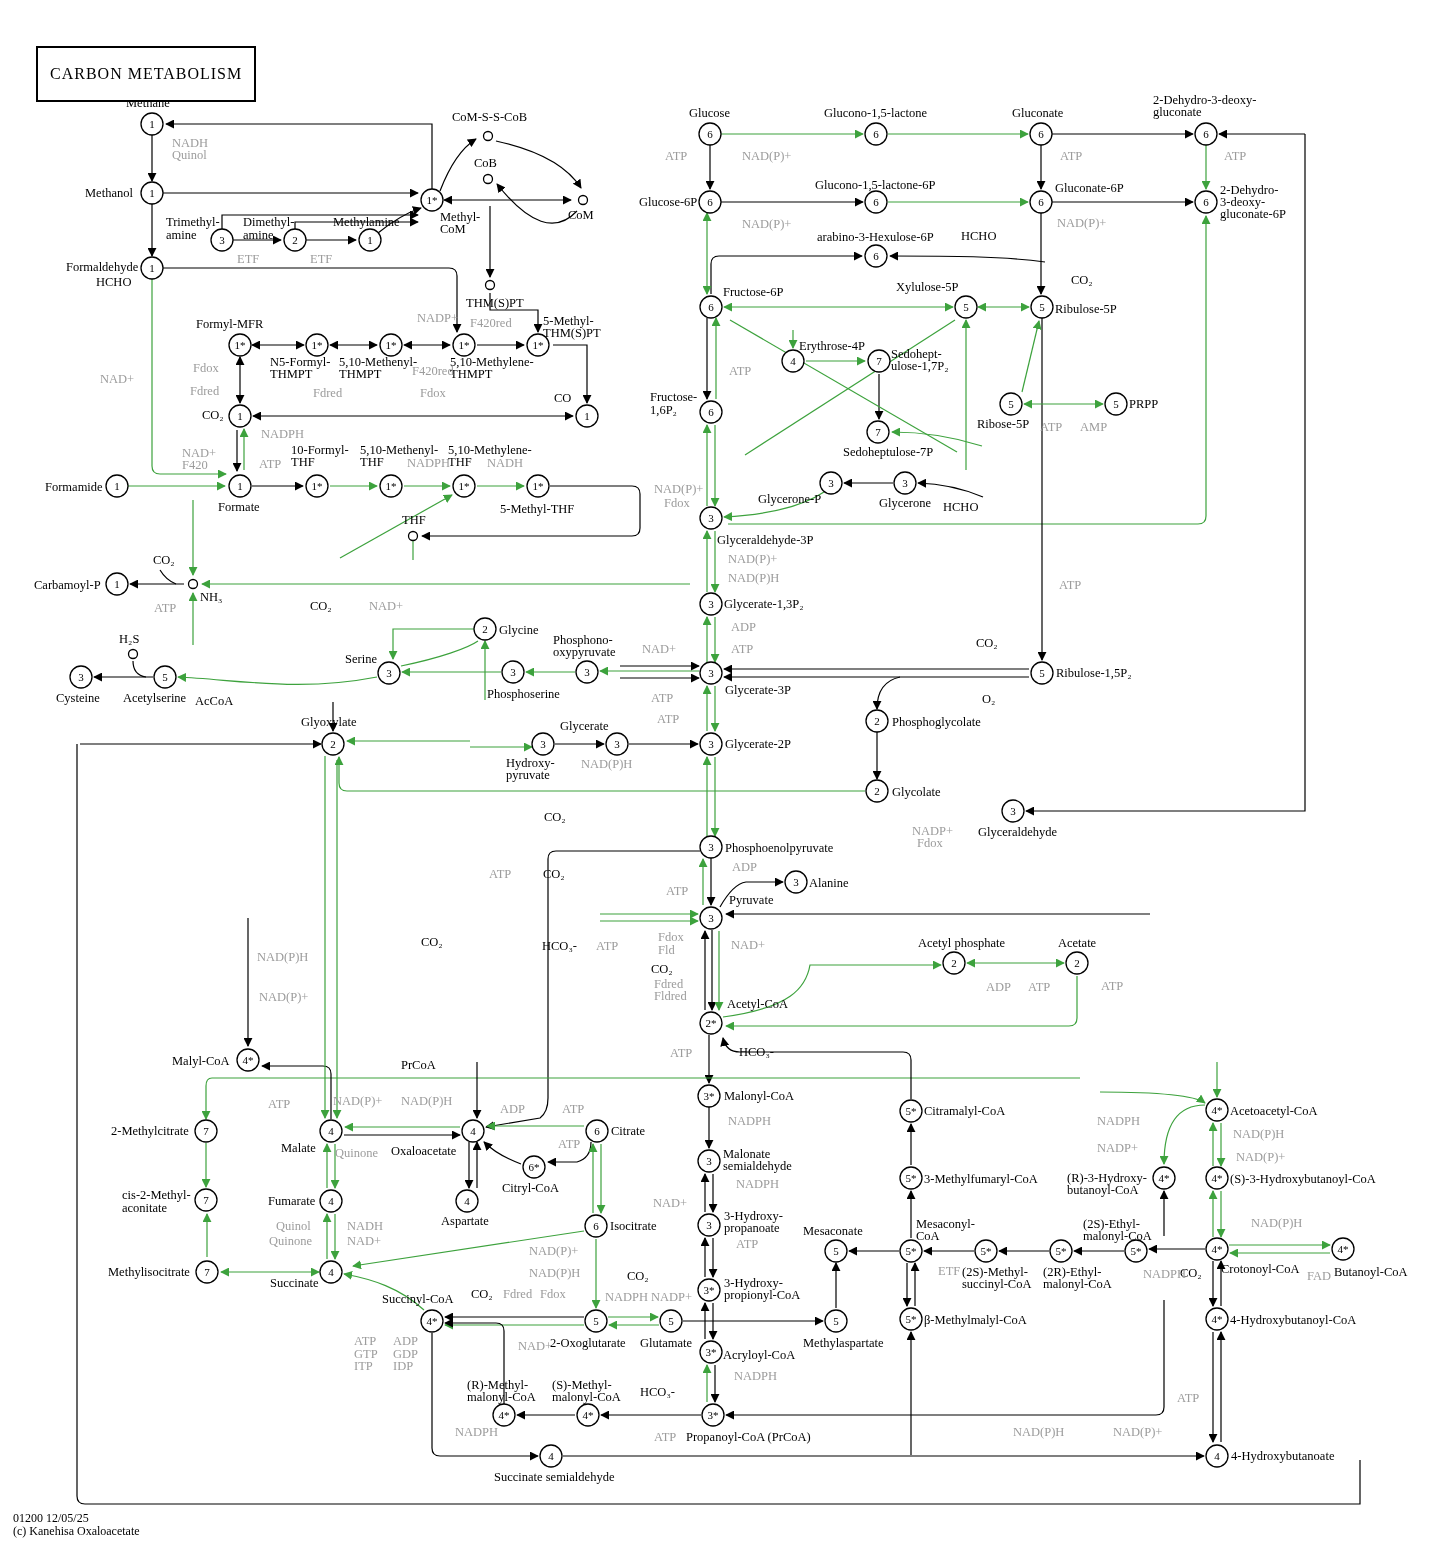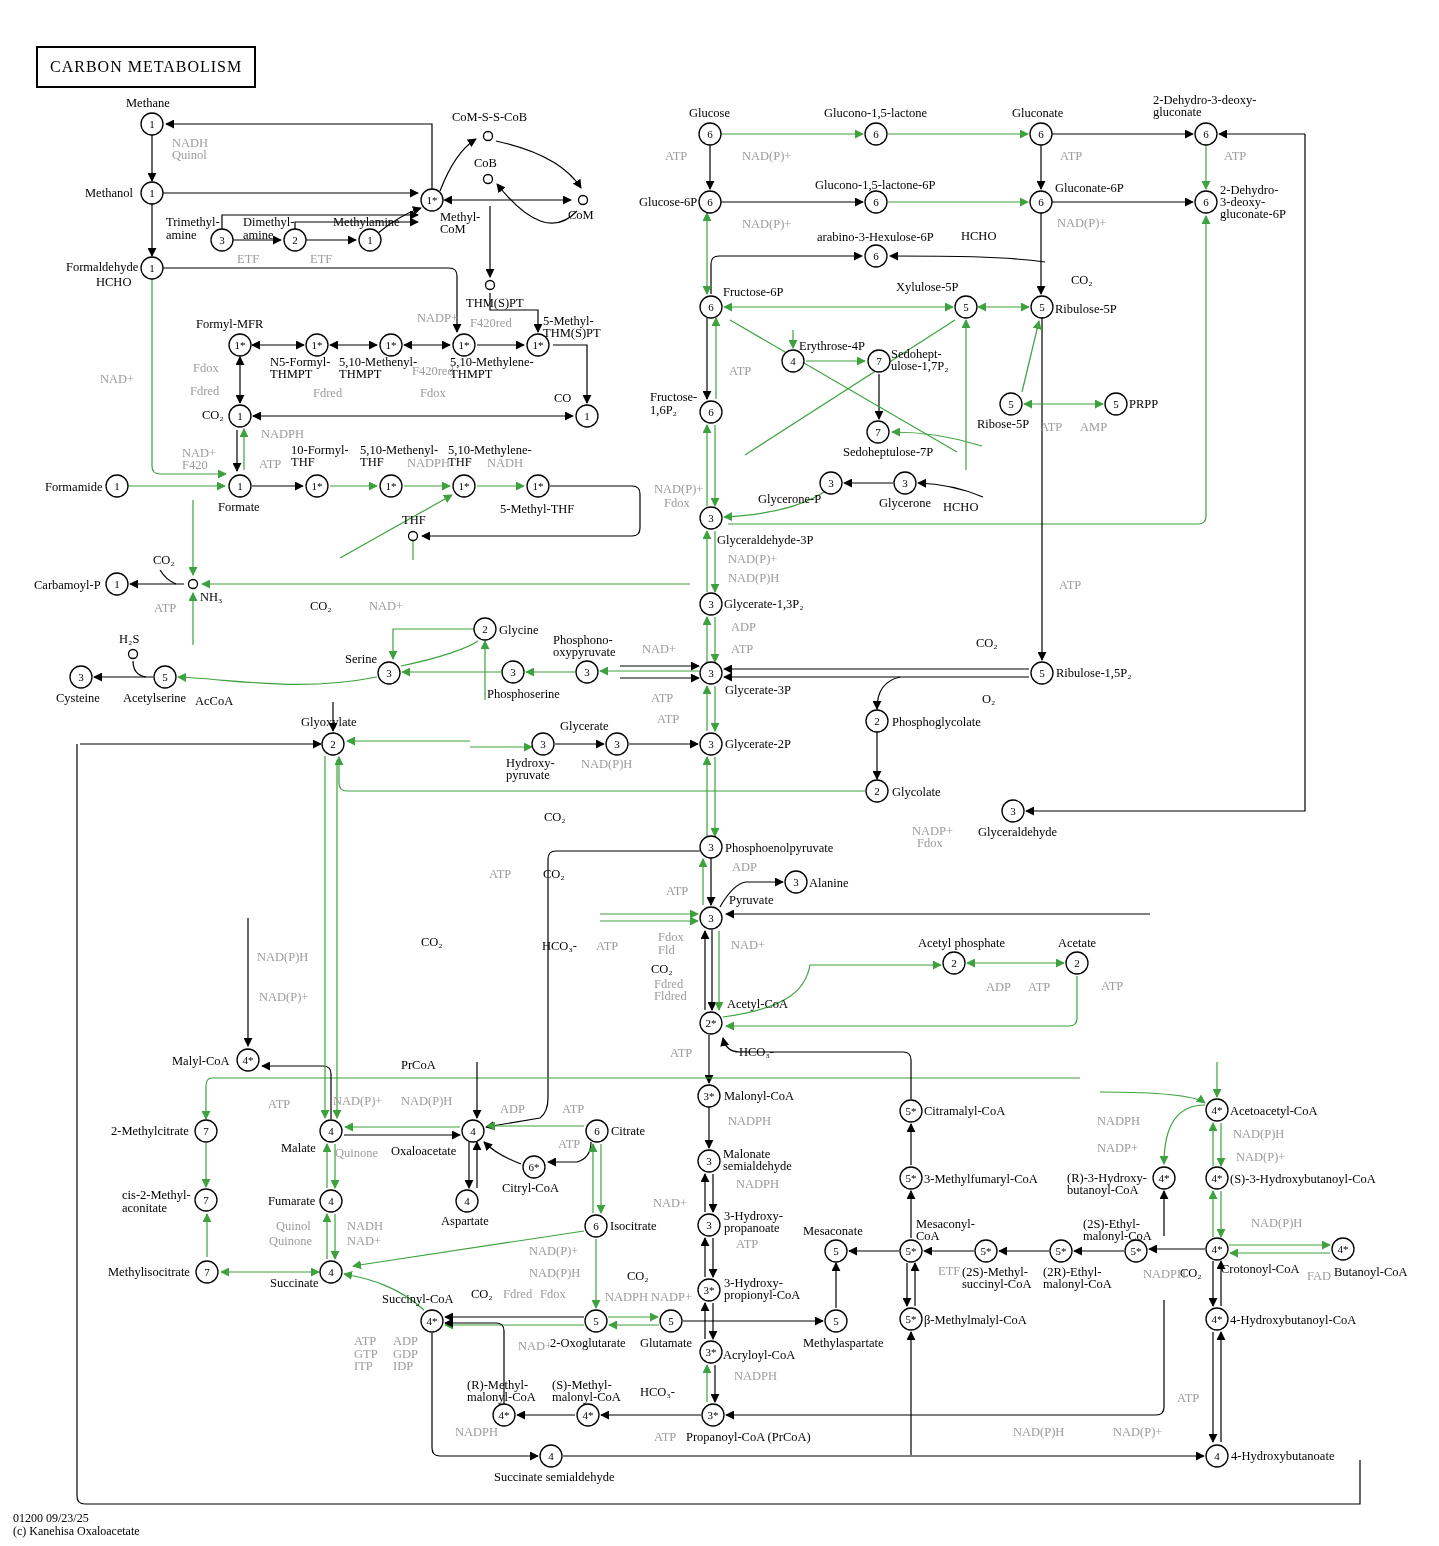--- a/index.html
+++ b/index.html
@@ -1,18 +1,18 @@
 <!DOCTYPE html>
 <html><head>
 <meta charset="utf-8">
 <style>
   html,body{margin:0;padding:0;background:#fff;}
   #canvas{position:relative;width:1439px;height:1546px;background:#fff;outline:1px solid #000;font-family:"Liberation Serif",serif;}
   #diagram{position:absolute;left:0;top:0;}
-  #title-box{position:absolute;left:36px;top:46px;border:2px solid #000;padding:10px 12px;font-size:16px;letter-spacing:1px;background:#fff;}
+  #title-box{position:absolute;left:36px;top:46px;border:2px solid #000;padding:17px 12px;font-size:16px;letter-spacing:1px;background:#fff;}
   #footer{position:absolute;left:13px;top:1512px;font-size:12px;line-height:13px;color:#000;}
   .node-num{font-size:11px;}
   .lbl{font-size:12.5px;}
 </style>
 </head>
 <body>
 
 <div id="canvas">
   <svg id="diagram" width="1439" height="1546" viewBox="0 0 1439 1546">
     <defs>
@@ -688,16 +688,16 @@
         <text x="734" y="1380" fill="#9c9c9c" class="lbl">NADPH</text>
         <text x="654" y="1441" fill="#9c9c9c" class="lbl">ATP</text>
         <text x="455" y="1436" fill="#9c9c9c" class="lbl">NADPH</text>
         <text x="1013" y="1436" fill="#9c9c9c" class="lbl">NAD(P)H</text>
         <text x="1113" y="1436" fill="#9c9c9c" class="lbl">NAD(P)+</text>
         <text x="1177" y="1402" fill="#9c9c9c" class="lbl">ATP</text>
       </g>
   </svg>
   <div id="title-box">CARBON  METABOLISM</div>
   <div id="footer">
-    <div>01200 09/23/25</div>
+    <div>01200 12/05/25</div>
     <div>(c) Kanehisa Oxaloacetate</div>
   </div>
 </div>
 
 </body></html>

